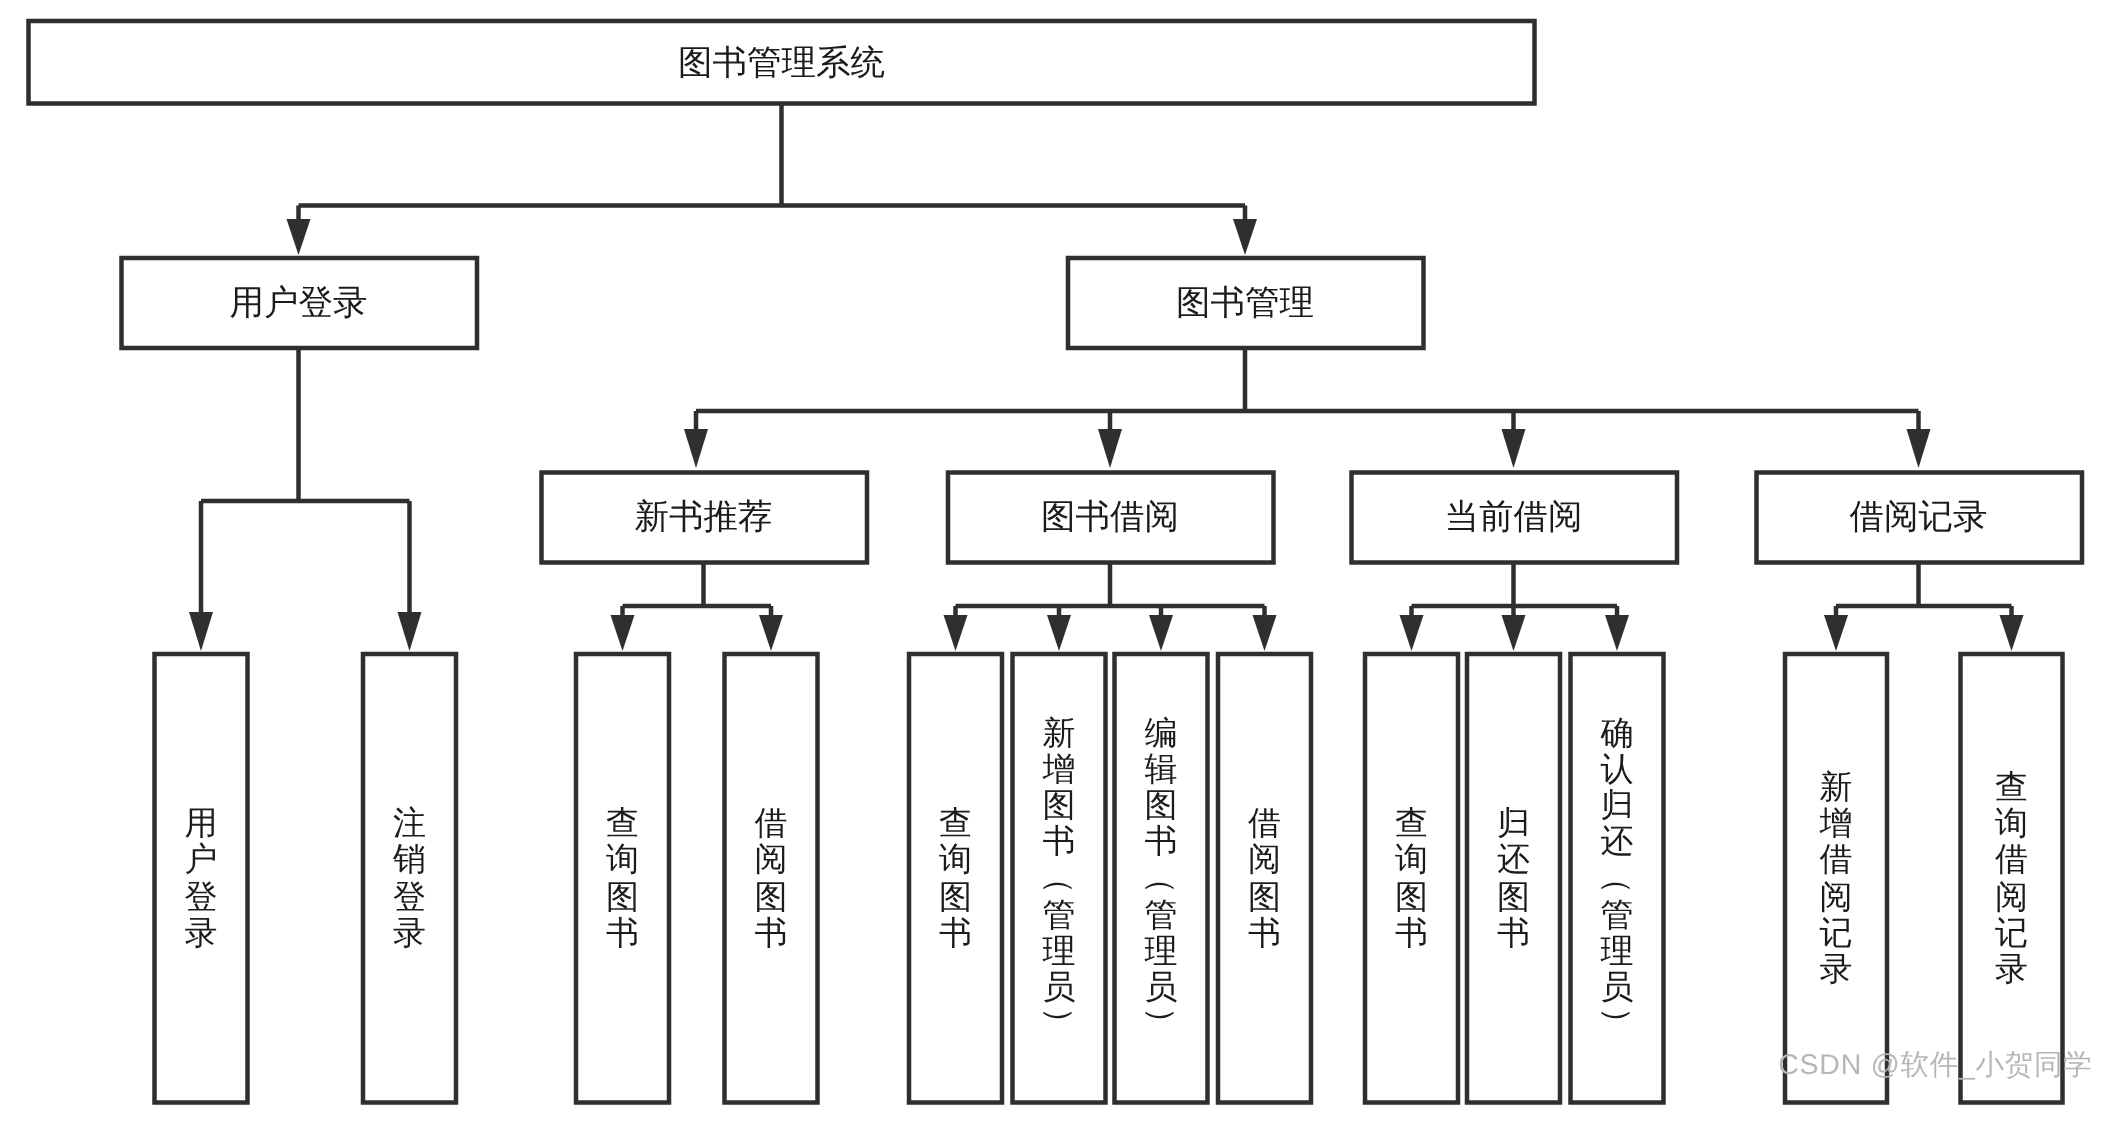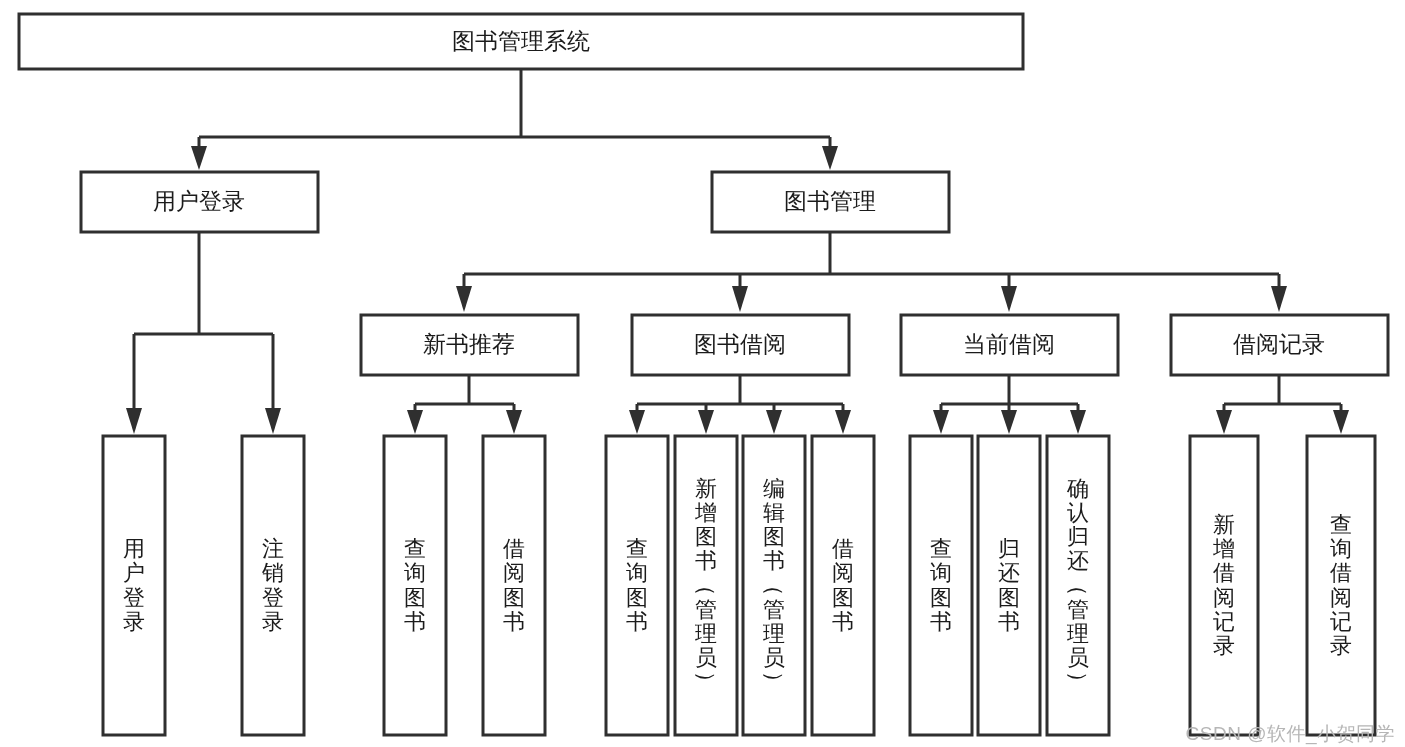--- a/index.html
+++ b/index.html
@@ -65,21 +65,21 @@
   }
   .vlabel span {
     display: block;
   }
   .vlabel span.paren {
     transform: rotate(90deg);
   }
   #watermark {
     position: absolute;
     right: 10px;
-    bottom: 0;
+    bottom: 24px;
     font-family: "Liberation Sans", "DejaVu Sans", sans-serif;
     font-size: 19px;
     color: #b6b6b6;
     letter-spacing: 0.5px;
     white-space: nowrap;
   }
 </style>
 </head>
 <body>
 

